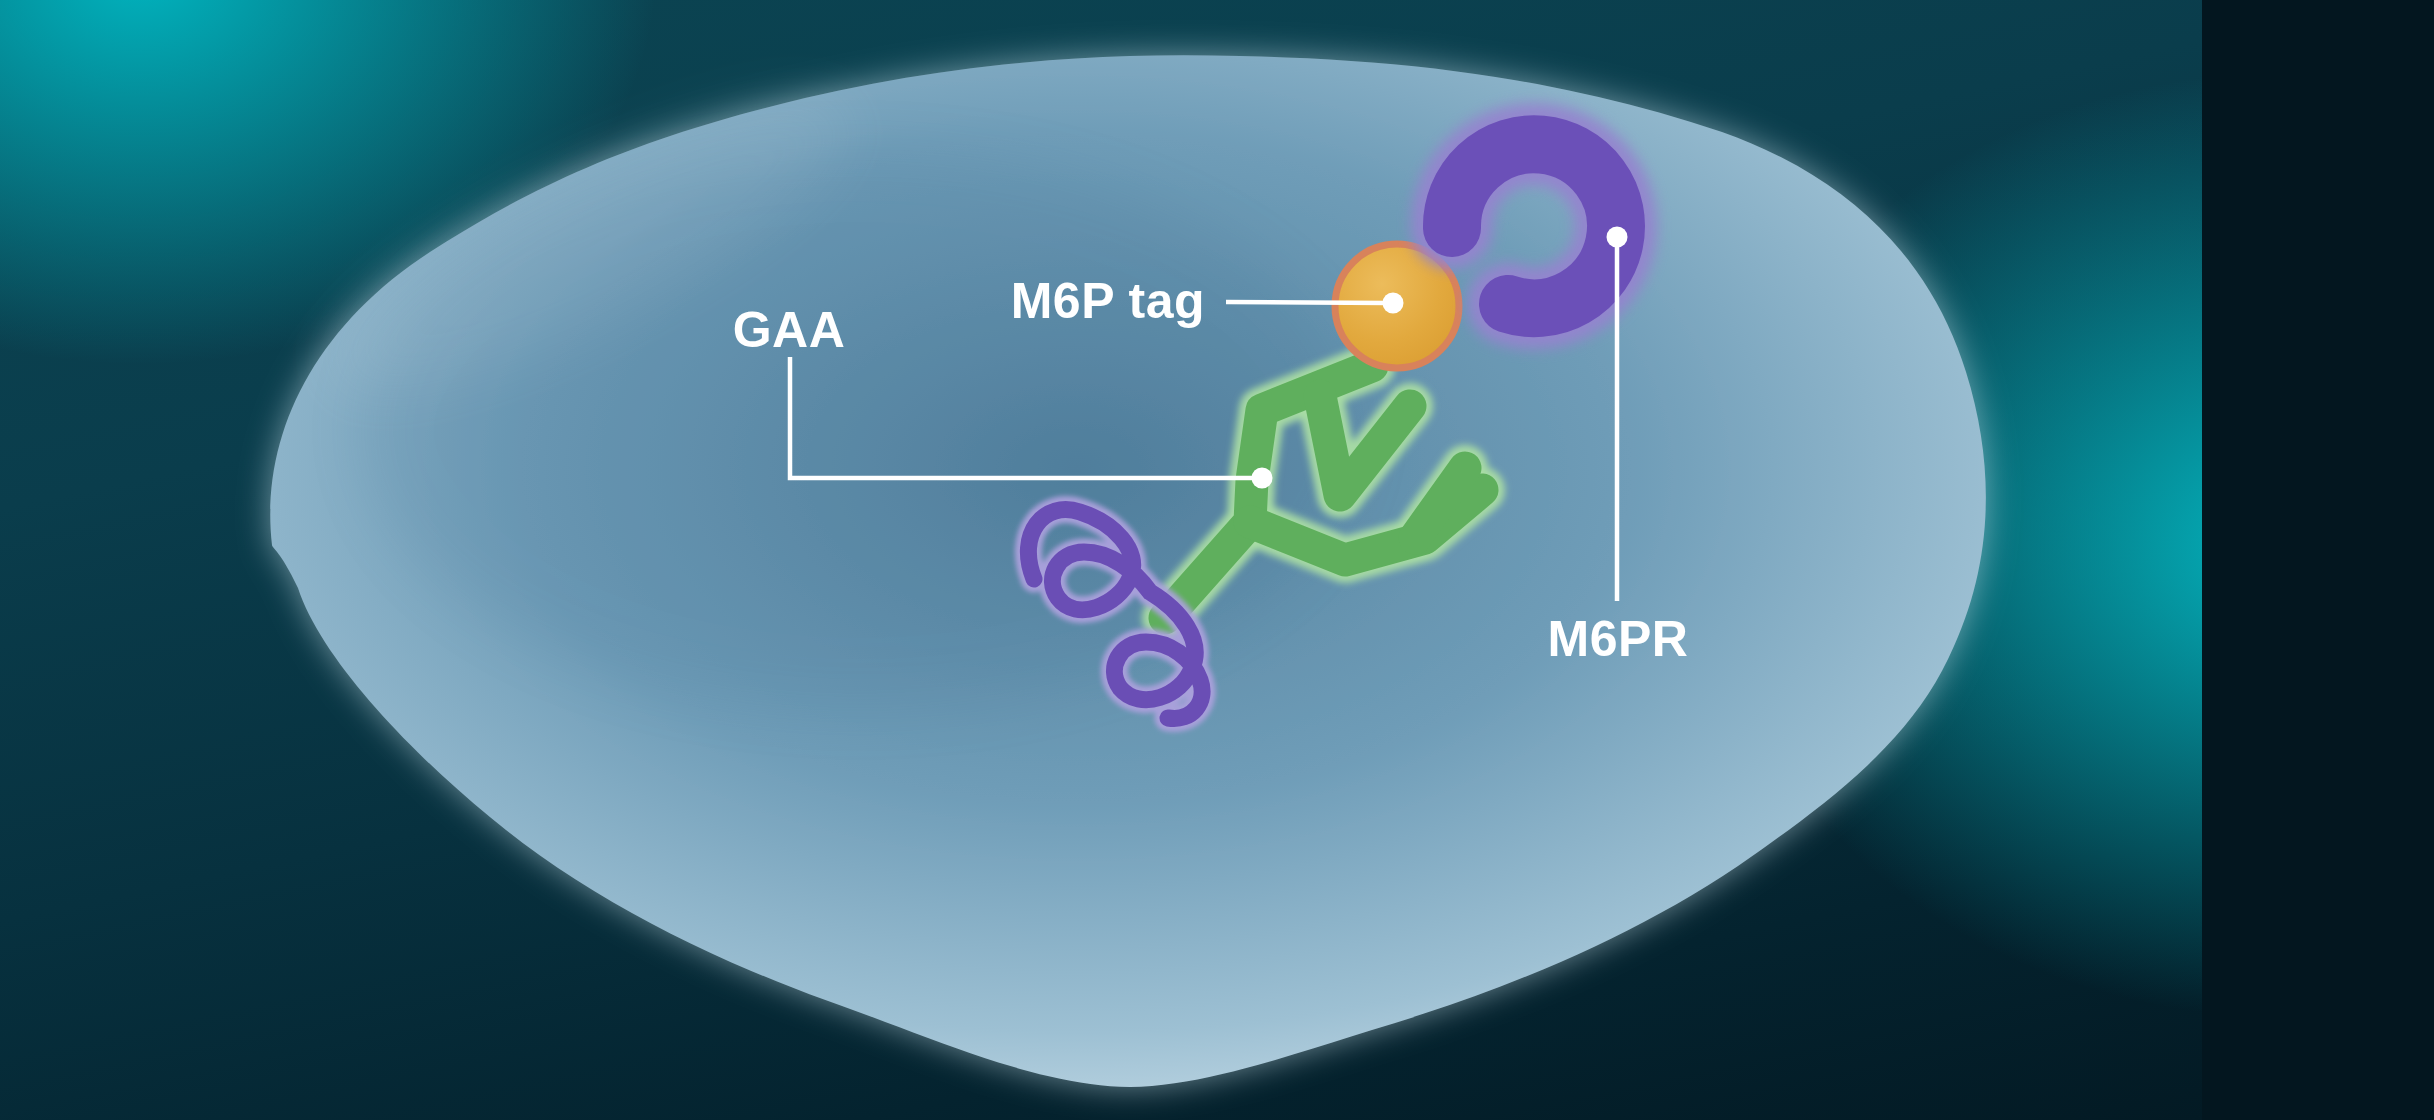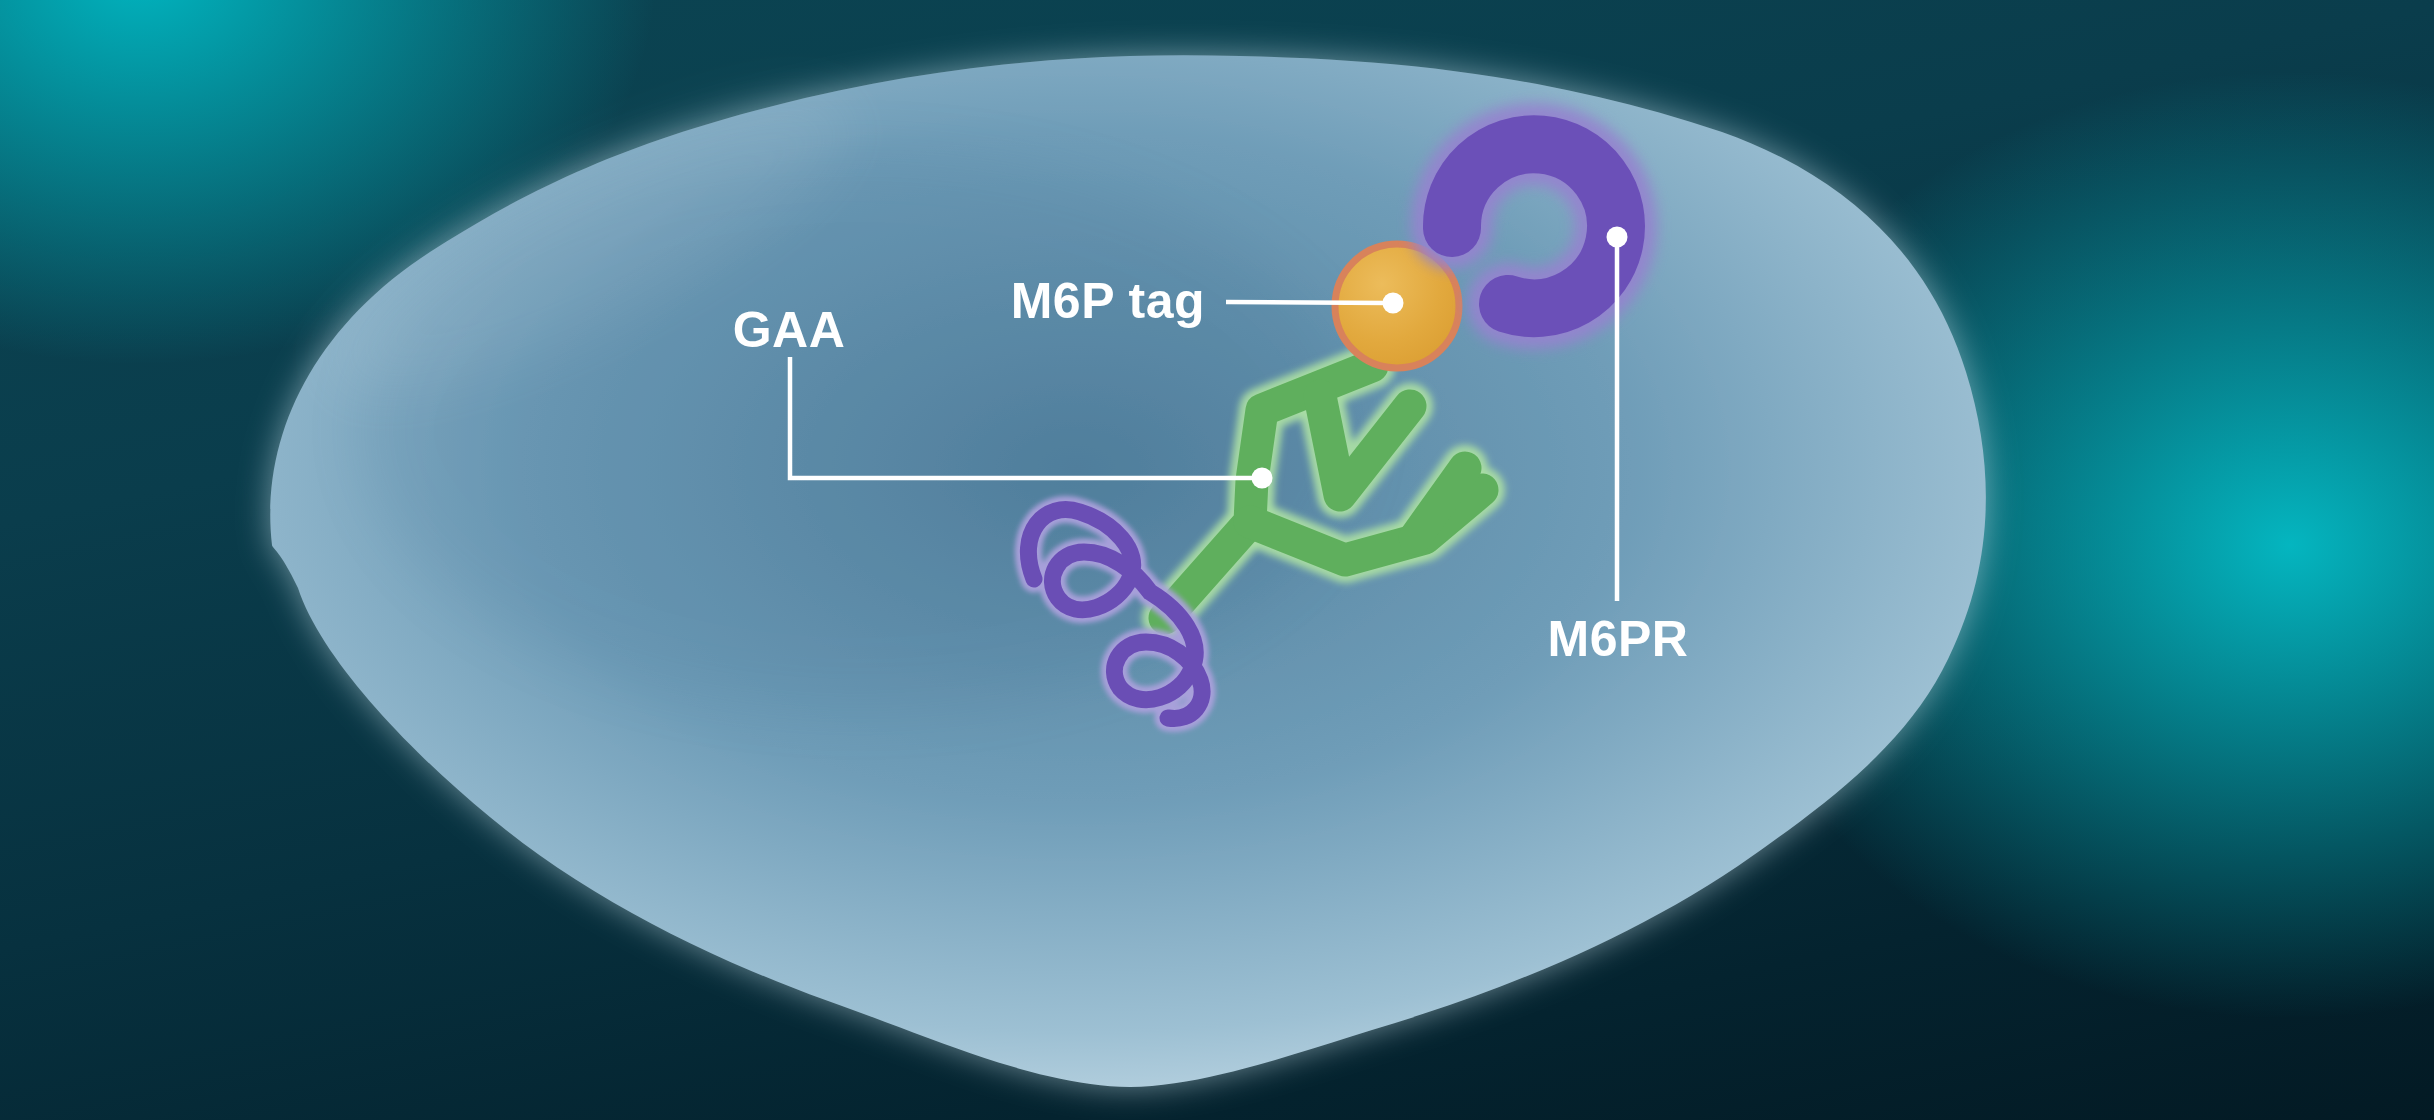--- a/index.html
+++ b/index.html
@@ -1,18 +1,18 @@
 <!DOCTYPE html>
 <html style="--background-teal: #0a3d4c; --background-deep: #031a24; --glow-cyan: #04c1cb; --cell-center-blue: #54829f; --cell-mid-blue: #6f9db8; --cell-light-blue: #9dc0d3; --cell-edge-blue: #dae9f1; --glycan-green: #5faf5d; --glycan-green-halo: #a9dda4; --m6p-orange: #e2a93e; --m6p-orange-light: #ecbc5b; --m6p-orange-deep: #d99b2f; --m6p-orange-rim: #d8825b; --receptor-purple: #6b50b8; --receptor-purple-halo: #9484cf; --coil-purple: #6a4eb5; --coil-purple-halo: #aca1dd; --label-white: #ffffff;"><head>
 <meta charset="utf-8">
 <style>
   html,body{margin:0;padding:0;background:#03161f;}
   .stage{
     position:relative;
-    width:2434px;height:1120px;
+    width:2202px;height:1120px;
     overflow:hidden;
     font-family:"Liberation Sans","DejaVu Sans",sans-serif;
     background:
       radial-gradient(760px 580px at 140px -30px, rgba(0,186,197,.95), rgba(0,186,197,0) 68%),
       radial-gradient(900px 740px at 2290px 545px, rgba(4,193,203,.92), rgba(4,193,203,0) 64%),
       linear-gradient(168deg,#0b4553 0%,#0a3d4c 32%,#07313f 58%,#04232f 82%,#031a24 100%);
   }
   .stage svg{position:absolute;left:0;top:0;}
 
   .cell-body{fill:url(#cellGrad);}

